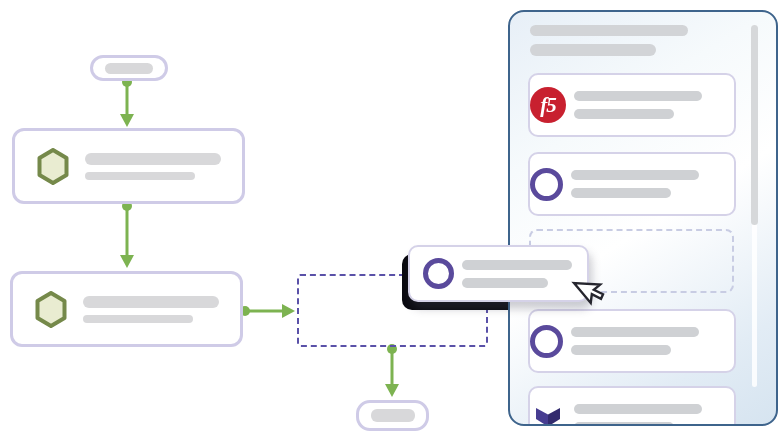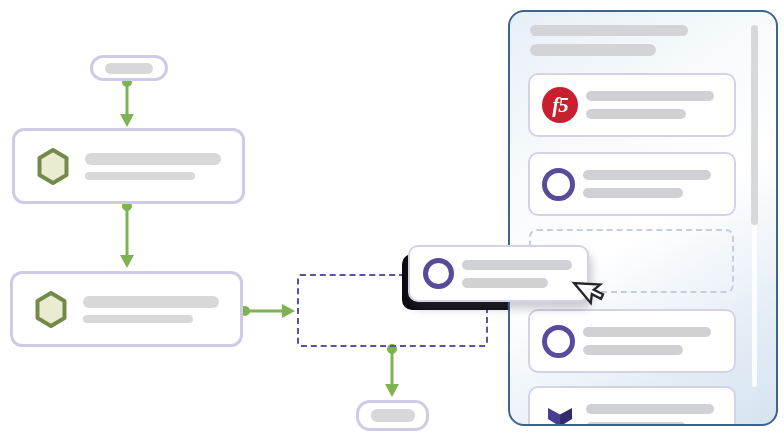--- a/index.html
+++ b/index.html
@@ -42,21 +42,21 @@
     background:linear-gradient(148deg,#e7eff7 0%,#f6fafc 28%,#ffffff 52%,#e2ecf5 82%,#d6e4f0 100%);
   }
   .ph-bar{position:absolute;background:#d2d4d7;border-radius:6px;}
   #ph-bar-1{left:20px;top:13px;width:158px;height:11px;}
   #ph-bar-2{left:20px;top:32px;width:126px;height:12px;}
   .scroll-track{position:absolute;left:242px;top:13px;width:5px;height:362px;border-radius:3px;background:rgba(255,255,255,.85);}
   .scroll-thumb{position:absolute;left:241px;top:13px;width:7px;height:200px;border-radius:4px;background:#d6d8da;}
   .p-card{
     position:absolute;left:18px;width:208px;height:64px;box-sizing:border-box;
     background:#fff;border:2px solid #d5d2e8;border-radius:10px;
-    display:flex;align-items:center;gap:8px;padding-left:12px;
+    display:flex;align-items:center;gap:8px;padding-left:0;
   }
   .p-slot{
     position:absolute;left:19px;width:205px;height:64px;box-sizing:border-box;
     border:2px dashed #c8cce3;border-radius:8px;background:transparent;
   }
   .p-bars{display:flex;flex-direction:column;gap:8px;}
   .pb{height:10px;border-radius:5px;background:#cfd1d4;}
   .pb1{width:128px;}
   .pb2{width:100px;}
   .icon-f5{

